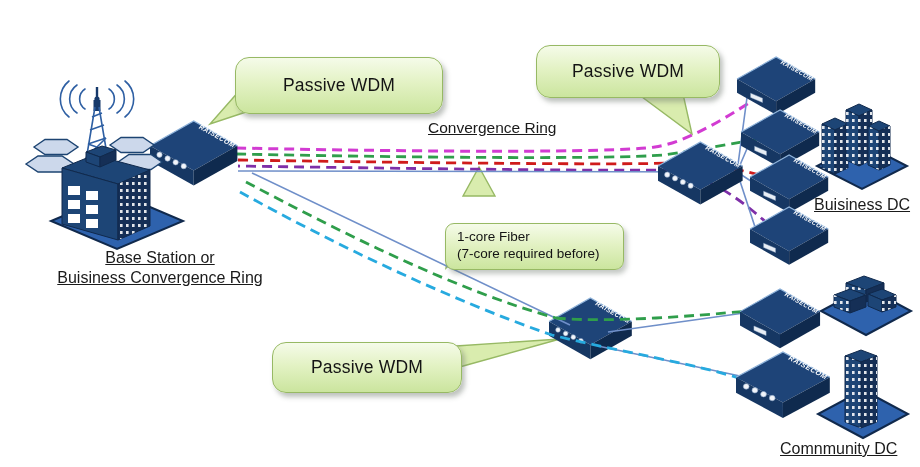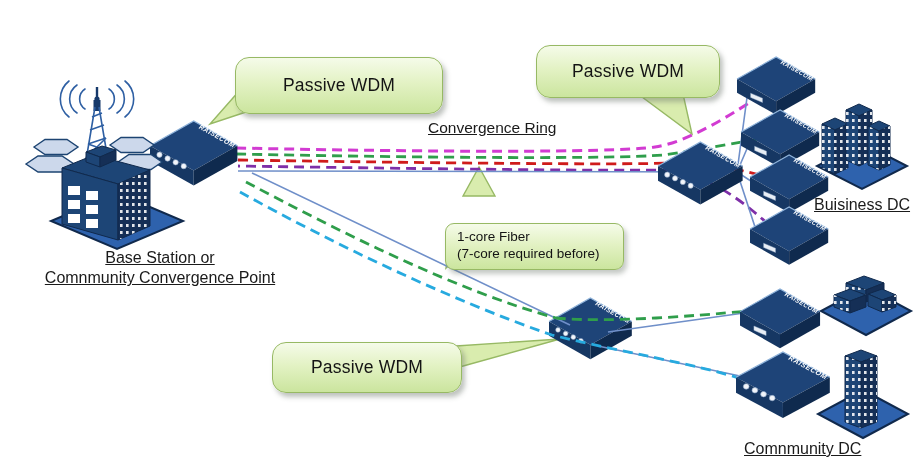--- a/index.html
+++ b/index.html
@@ -279,20 +279,20 @@
 
 <div class="overlay fiber-note" style="left:445px;top:191px;width:156px;margin-top:32px;">
   <div>1-core Fiber</div>
   <div>(7-core required before)</div>
 </div>
 
 <div class="lbl" style="left:428px;top:119px;font-size:15.5px;">Convergence Ring</div>
 
 <div class="lbl" style="left:0px;top:248px;width:232px;text-align:center;line-height:1.26;margin-left:44px;">
   <div>Base Station or</div>
-  <div>Comnmunity Convergence Point</div>
+  <div>Buisiness Convergence Ring</div>
 </div>
 
 <div class="lbl" style="left:814px;top:196px;">Buisiness DC</div>
 
-<div class="lbl" style="left:744px;top:440px;">Comnmunity DC</div>
+<div class="lbl" style="left:780px;top:440px;">Comnmunity DC</div>
 
 </div>
 
 </body></html>

